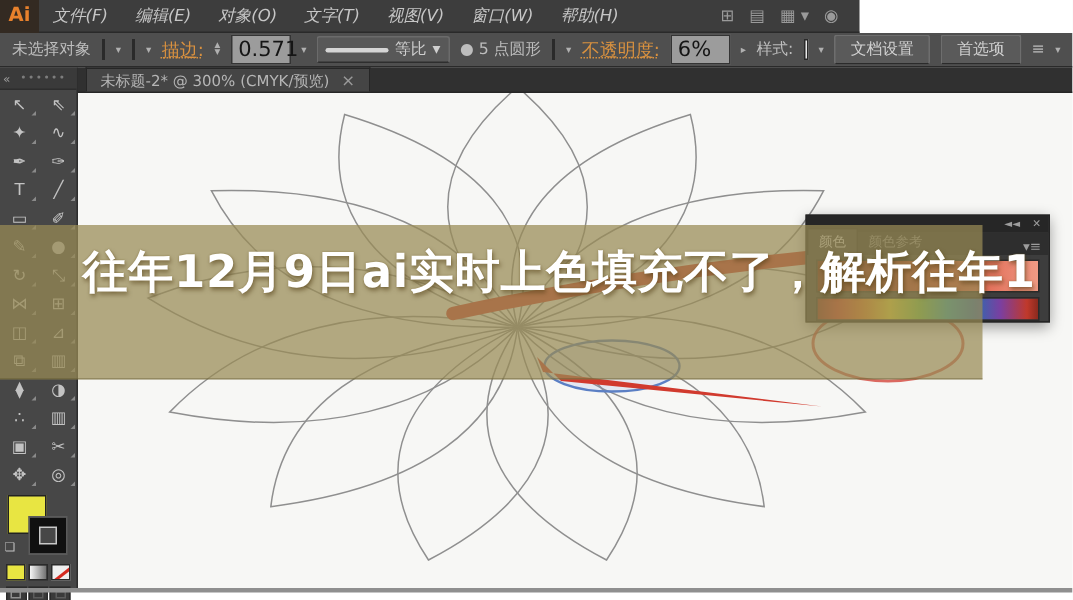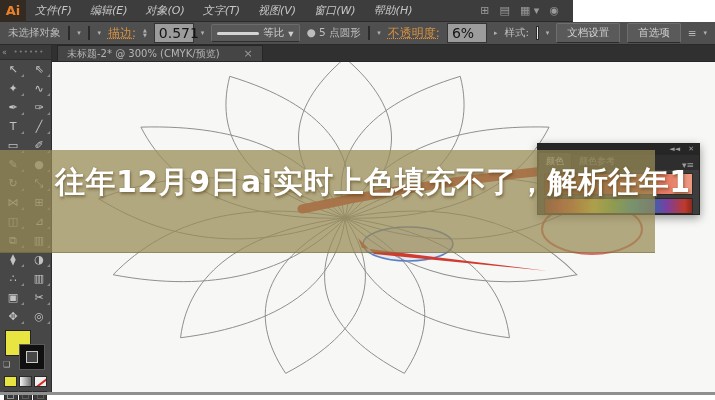--- a/index.html
+++ b/index.html
@@ -71,21 +71,21 @@
   .modesrow { display:flex; gap:1px; padding:2px 4px; }
   .mode-btn { width:14px; height:11px; background:#3a3a3a; border:1px solid #2a2a2a;
     display:flex; align-items:center; justify-content:center; }
   .mode-btn i { display:block; width:7px; height:5px; border:1px solid #909090; }
   .mode-btn.dim i { border-color:#5c5c5c; }
 
   
   .docarea { position:relative; width:663px; height:347px; }
   .tabbar { height:17px; background:#303030; border-bottom:1px solid #262626; display:flex; }
   .doctab { margin-left:5px; background:#454545; border:1px solid #262626; border-bottom:none;
-    display:flex; align-items:center; gap:24px; padding:0 9px; }
+    display:flex; align-items:center; gap:8px; padding:0 9px; }
   .doctab span { color:#b5b5b5; font-size:10px; }
   .tabclose { color:#9a9a9a !important; font-size:11px !important; }
   .canvas { position:relative; width:663px; height:330px; background:#f7f7f5; overflow:hidden; }
   .canvas svg { position:absolute; left:0; top:0; }
 
   
   .colorpanel { position:absolute; left:485px; top:81px; width:163px; height:72px;
     background:#3d3d3d; box-shadow:0 3px 9px rgba(0,0,0,.4); z-index:10;
     border:1px solid #242424; }
   .cp-title { height:11px; background:#262626; display:flex; align-items:center;

